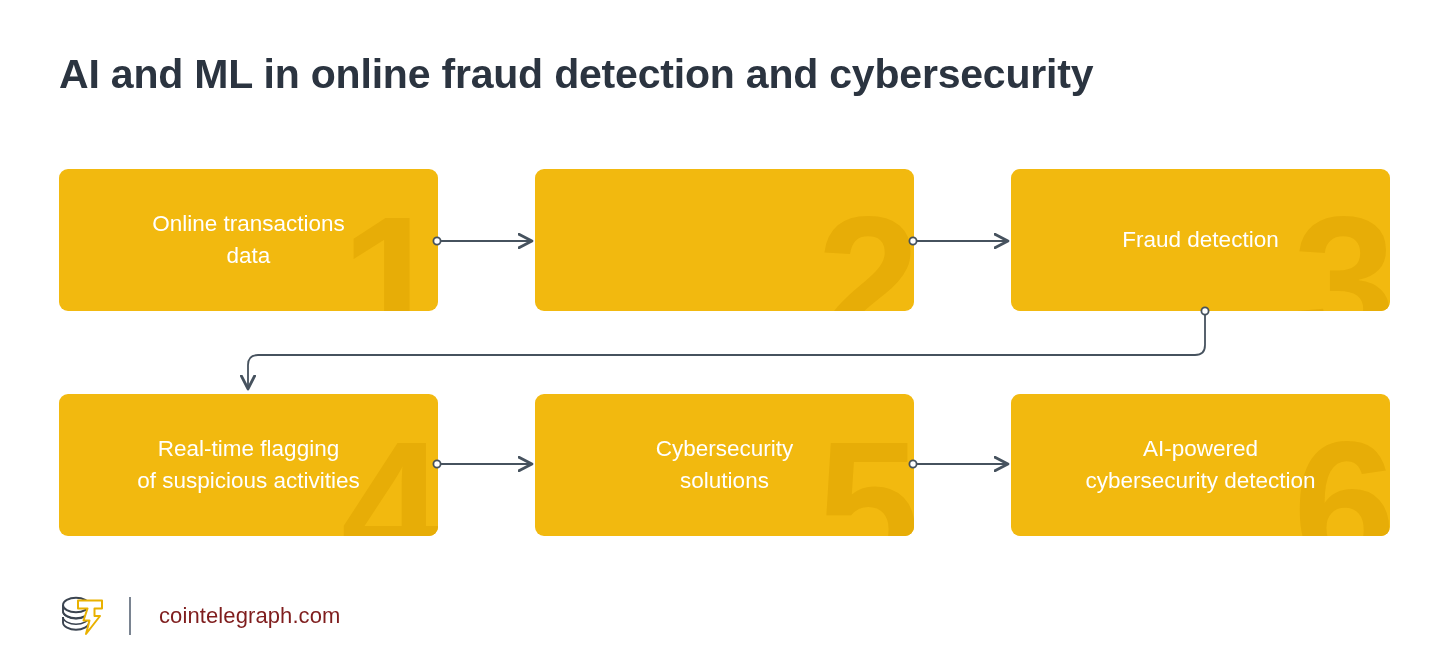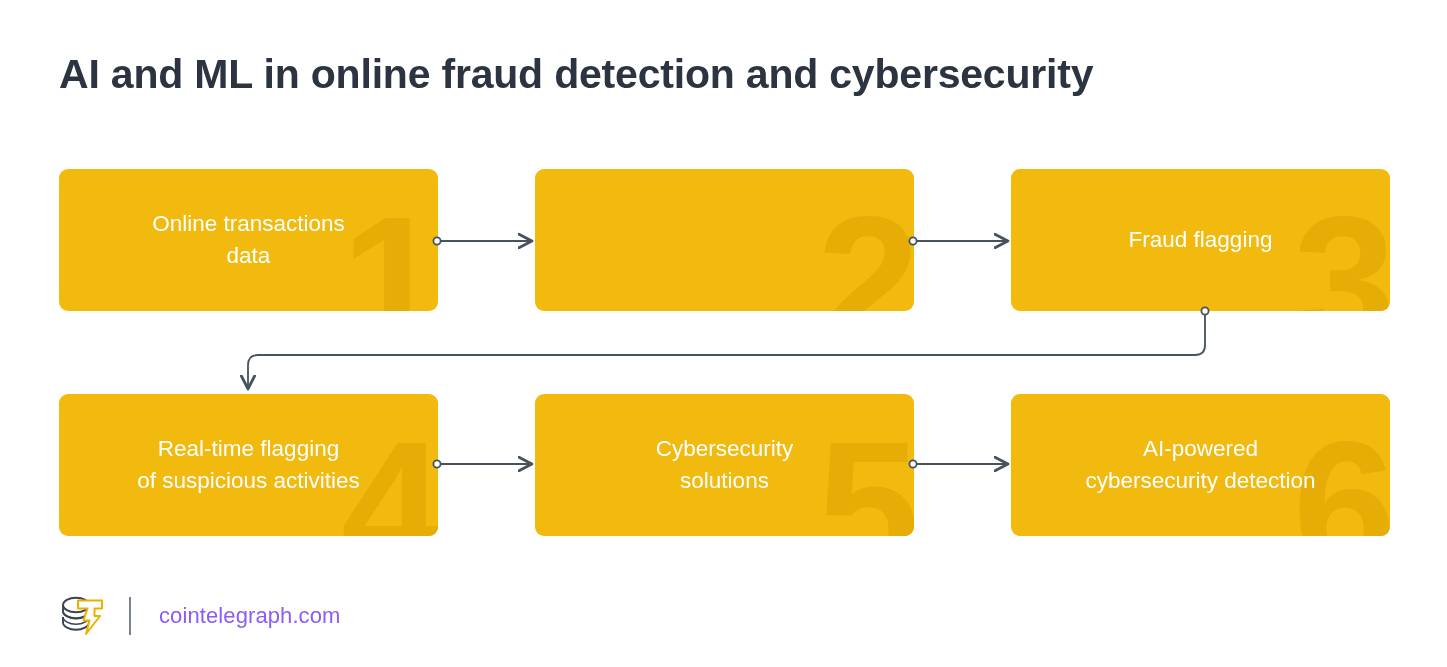--- a/index.html
+++ b/index.html
@@ -102,21 +102,21 @@
     display: block;
   }
   .footer-divider {
     width: 2px;
     height: 38px;
     background: #7a8491;
     margin: 0 28px 0 24px;
   }
   .footer-text {
     font-size: 22px;
-    color: #8b5cf6;
+    color: #7f1d1d;
     letter-spacing: 0.1px;
   }
 </style>
 </head>
 <body>
 
 <div id="infographic">
 
   <div class="page-title">AI and ML in online fraud detection and cybersecurity</div>
 
@@ -125,21 +125,21 @@
     <div class="box-label">Online transactions
 data</div>
   </div>
 
   <div class="flow-box col-2 row-1">
     <div class="watermark">2</div>
   </div>
 
   <div class="flow-box col-3 row-1">
     <div class="watermark">3</div>
-    <div class="box-label">Fraud flagging</div>
+    <div class="box-label">Fraud detection</div>
   </div>
 
   <div class="flow-box col-1 row-2">
     <div class="watermark">4</div>
     <div class="box-label">Real-time flagging
 of suspicious activities</div>
   </div>
 
   <div class="flow-box col-2 row-2">
     <div class="watermark">5</div>

